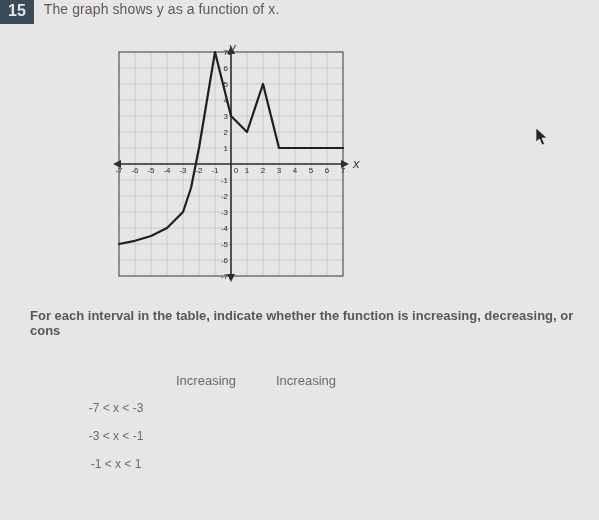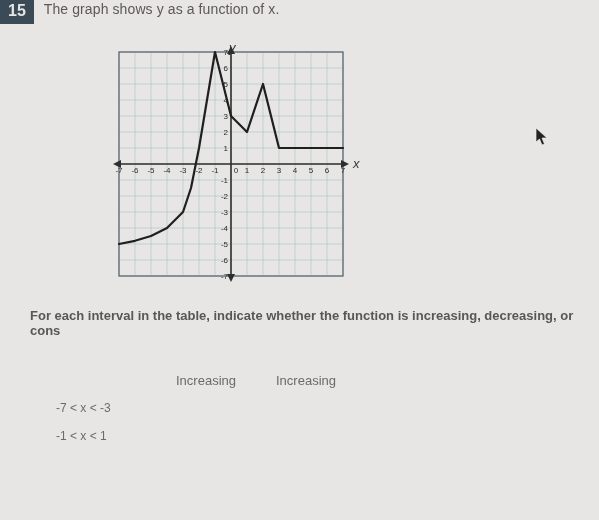--- a/index.html
+++ b/index.html
@@ -67,20 +67,21 @@
     }
     .table-row {
       display: flex;
       align-items: center;
       height: 28px;
     }
     .row-label {
       width: 120px;
       font-size: 12px;
       color: #6d6a67;
+      text-align: center;
     }
     .col-head {
       width: 100px;
       text-align: left;
       color: #6b6a67;
     }
     .cursor {
       position: absolute;
       top: 127px;
       right: 48px;
@@ -184,19 +185,22 @@
 <div class="table-area">
   <div class="table-row">
     <div class="row-label"></div>
     <div class="col-head">Increasing</div>
     <div class="col-head">Increasing</div>
   </div>
   <div class="table-row">
     <div class="row-label">-7 &lt; x &lt; -3</div>
   </div>
   <div class="table-row">
+    <div class="row-label">-3 &lt; x &lt; -1</div>
+  </div>
+  <div class="table-row">
     <div class="row-label">-1 &lt; x &lt; 1</div>
   </div>
 </div>
 
 <svg class="cursor" viewBox="0 0 16 20">
   <path d="M1 1 L1 15 L4.5 12 L7 18 L9.5 17 L7 11 L12 11 Z" fill="#222" stroke="#eee" stroke-width="0.7"></path>
 </svg>
 
 </body></html>

